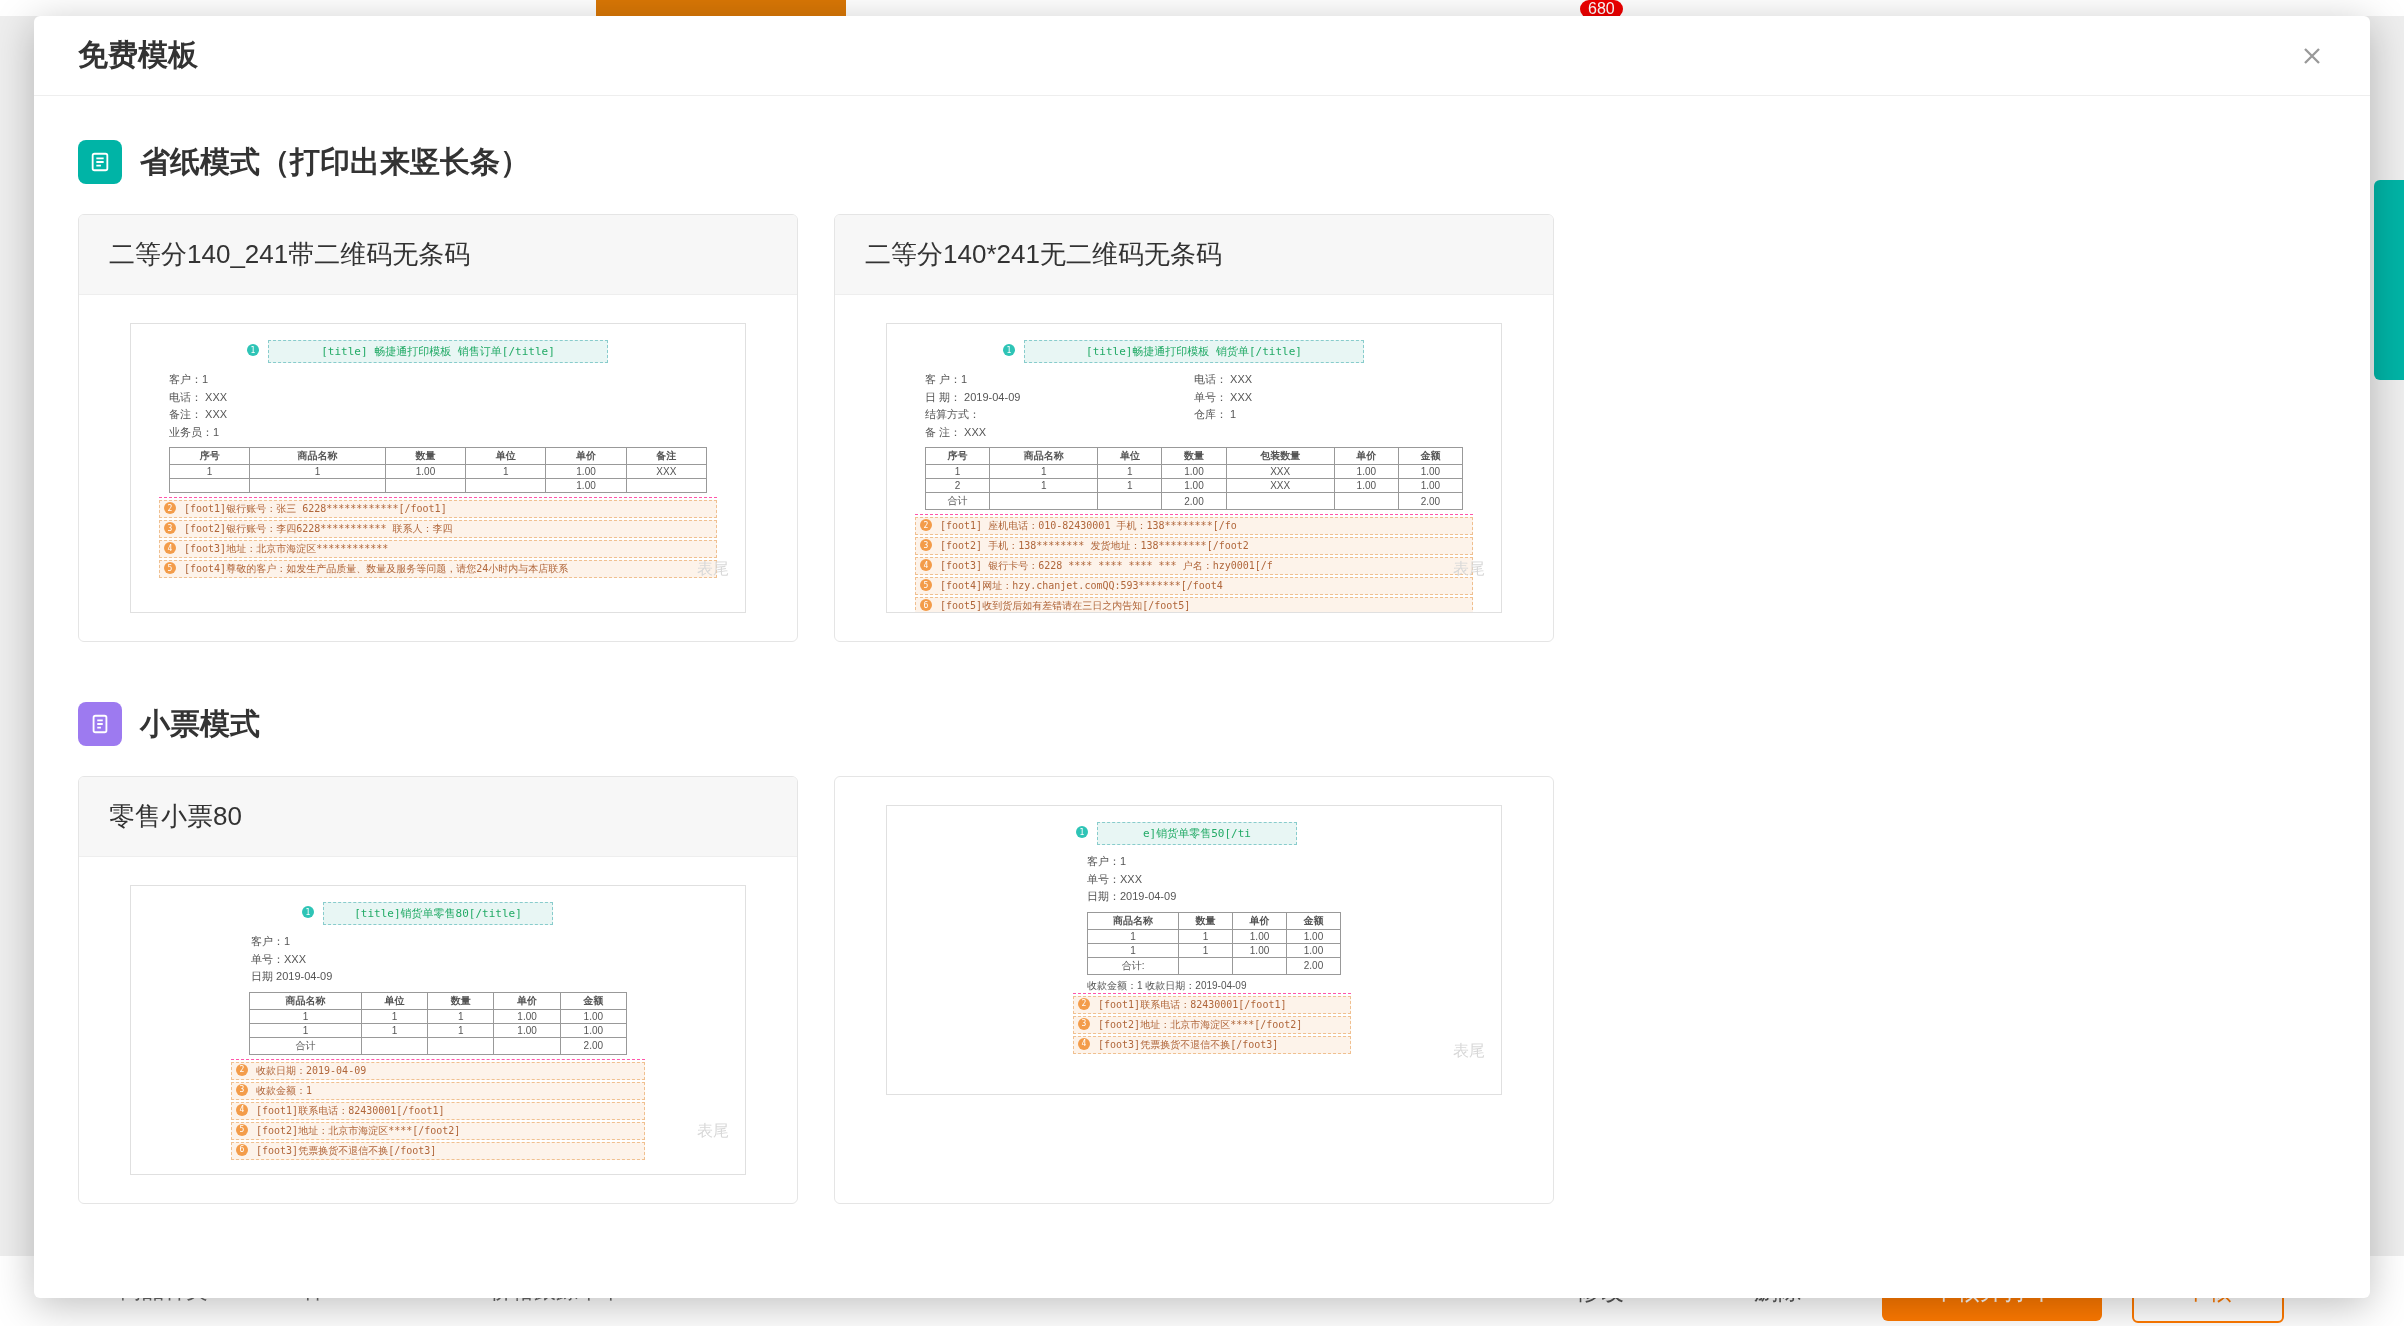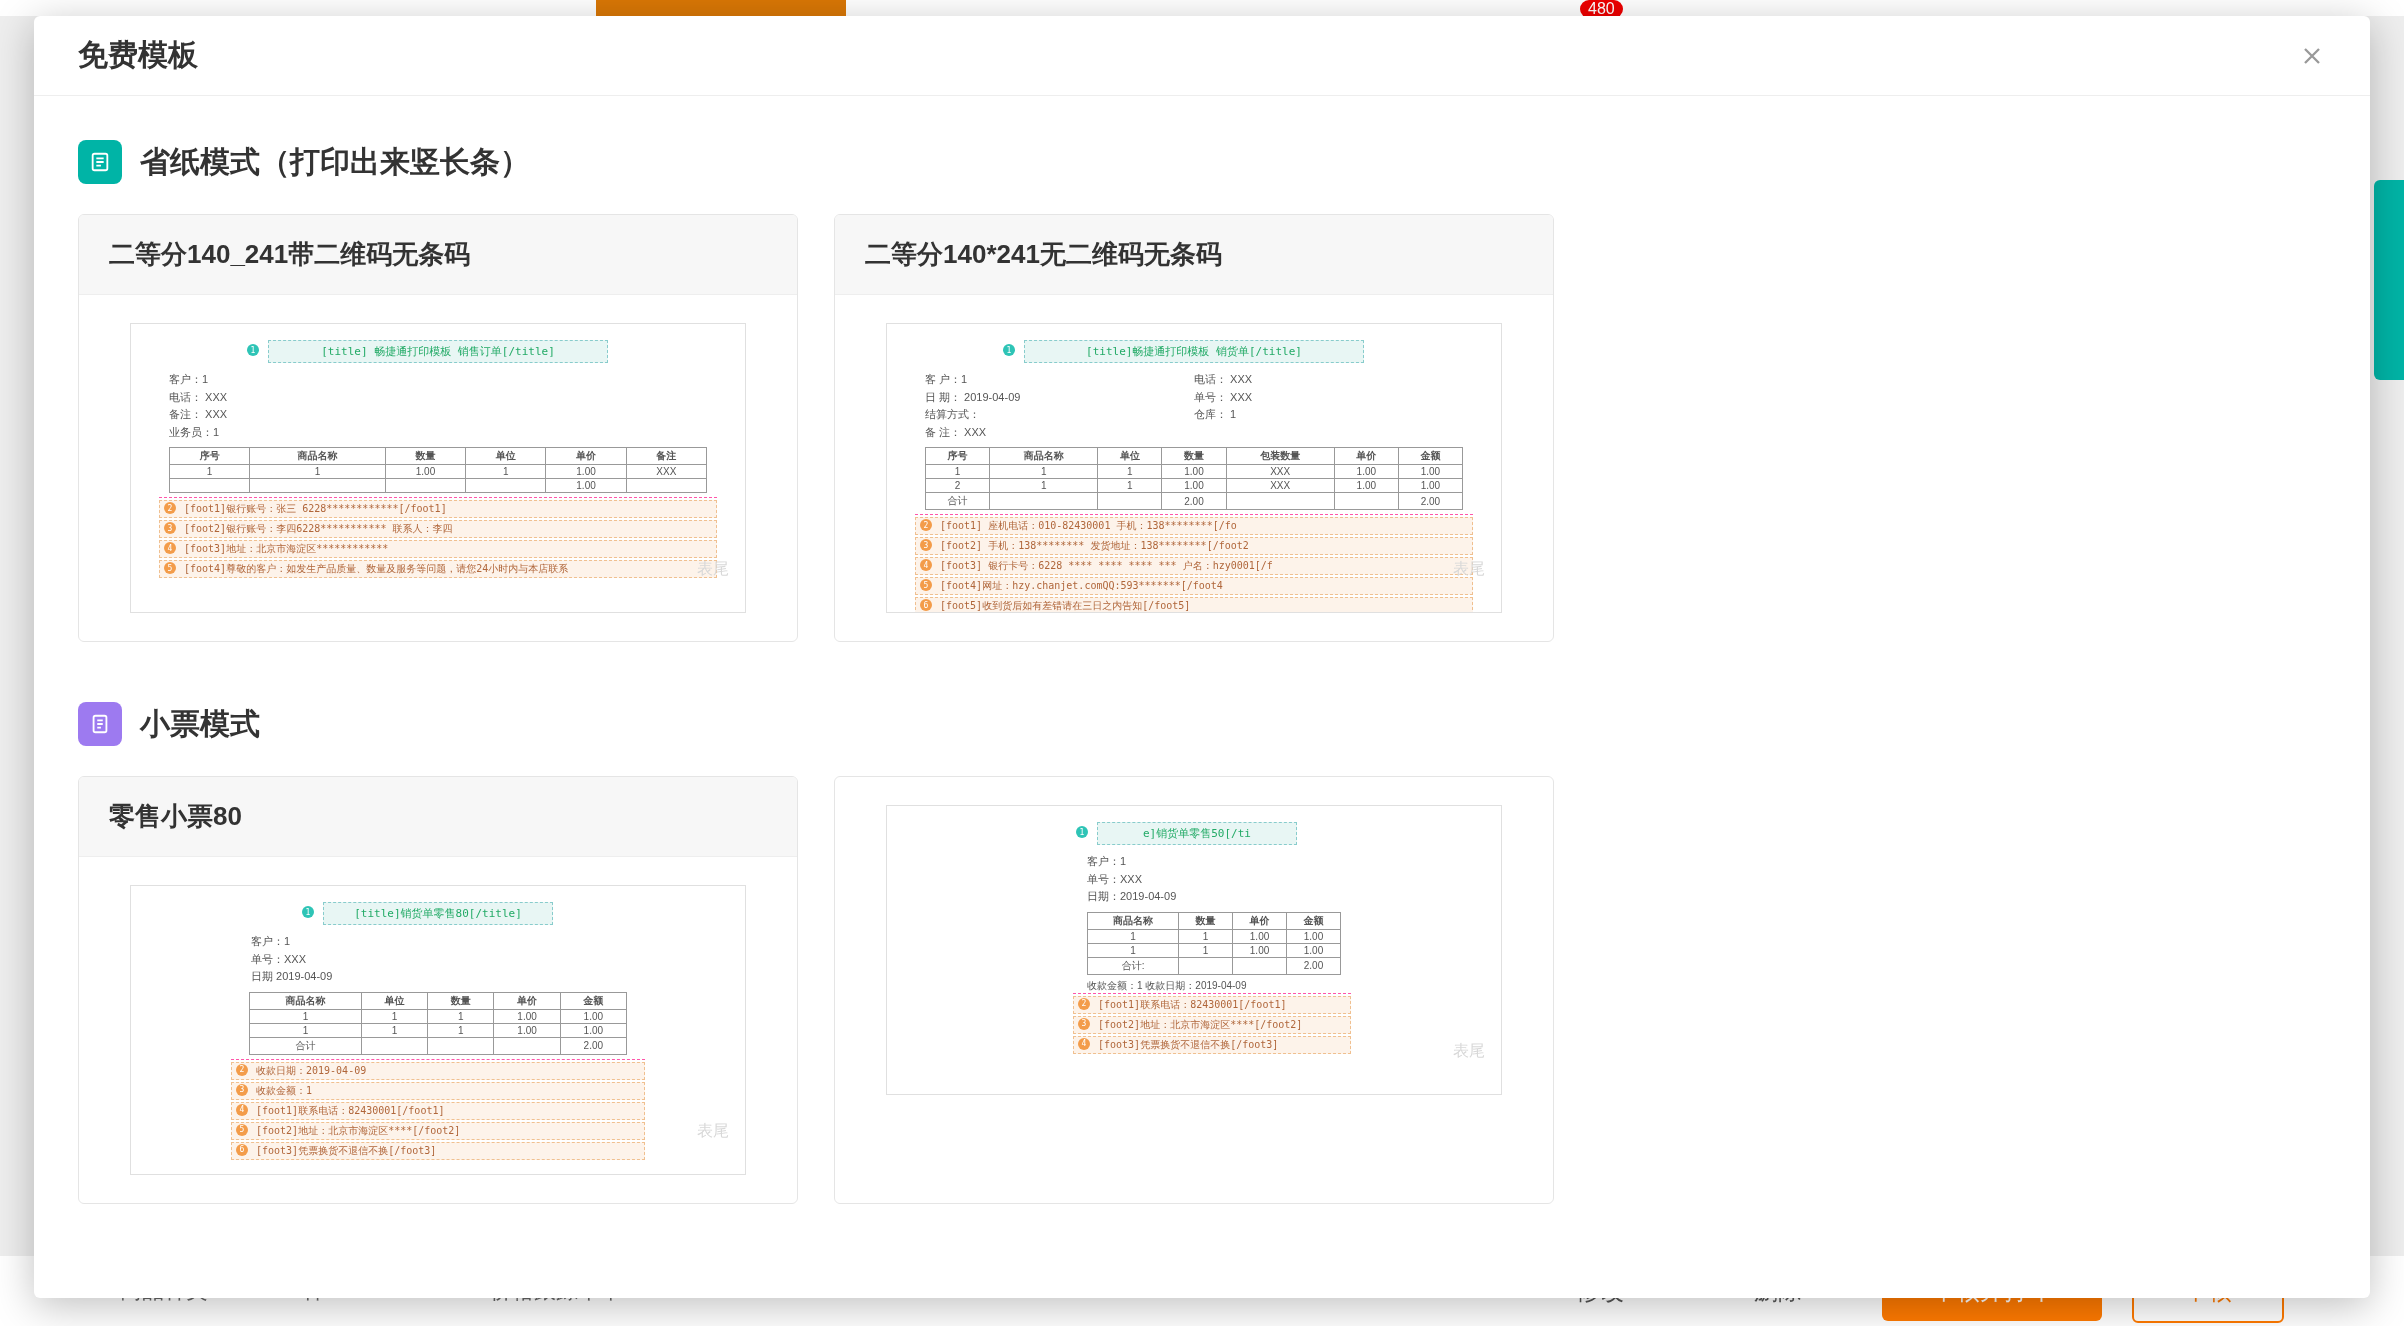--- a/index.html
+++ b/index.html
@@ -140,21 +140,21 @@
   width: 720px;
   border: 1px solid #e5e5e5;
   border-radius: 6px;
   overflow: hidden;
   cursor: pointer;
 }
 .card-header {
   background: #f7f7f7;
   padding: 22px 30px;
   font-size: 26px;
-  font-weight: 700;
+  font-weight: 400;
   color: #333;
   border-bottom: 1px solid #eee;
 }
 .card-body {
   padding: 28px;
   display: flex;
   justify-content: center;
 }
 
 
@@ -244,21 +244,21 @@
 .preview.receipt50 .pv-table { margin-left: 200px; margin-right: 160px; width: calc(100% - 360px);}
 .preview.receipt50 .pv-meta { padding-left: 200px; padding-right: 160px; display:block;}
 .preview.receipt50 .pv-foot { margin-left: 186px; margin-right: 150px;}
 </style>
 </head>
 <body>
 
 <div class="backdrop"></div>
 <div class="top-strip"></div>
 <div class="orange-block"></div>
-<div class="badge">480</div>
+<div class="badge">680</div>
 <div class="right-tab"></div>
 
 <div class="bottom-bar">
   <span>商品种类：</span>
   <span class="orange">1</span>
   <span> 种</span>
   <span style="width:80px"></span>
   <span>☑ <span>价格跟踪本单</span></span>
   <span class="spacer"></span>
   <span class="bottom-btn btn-ghost">修改</span>

